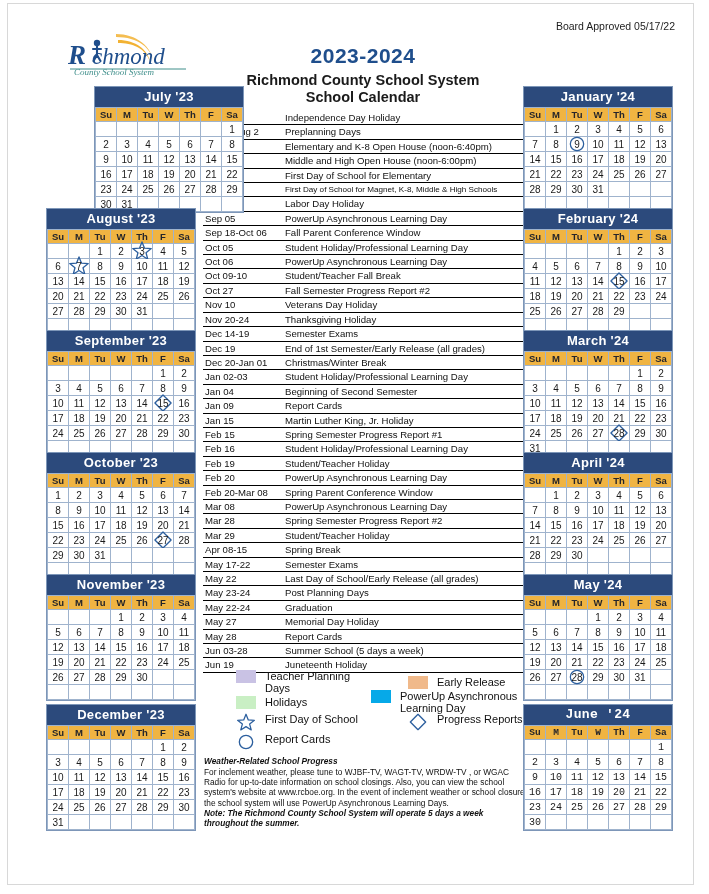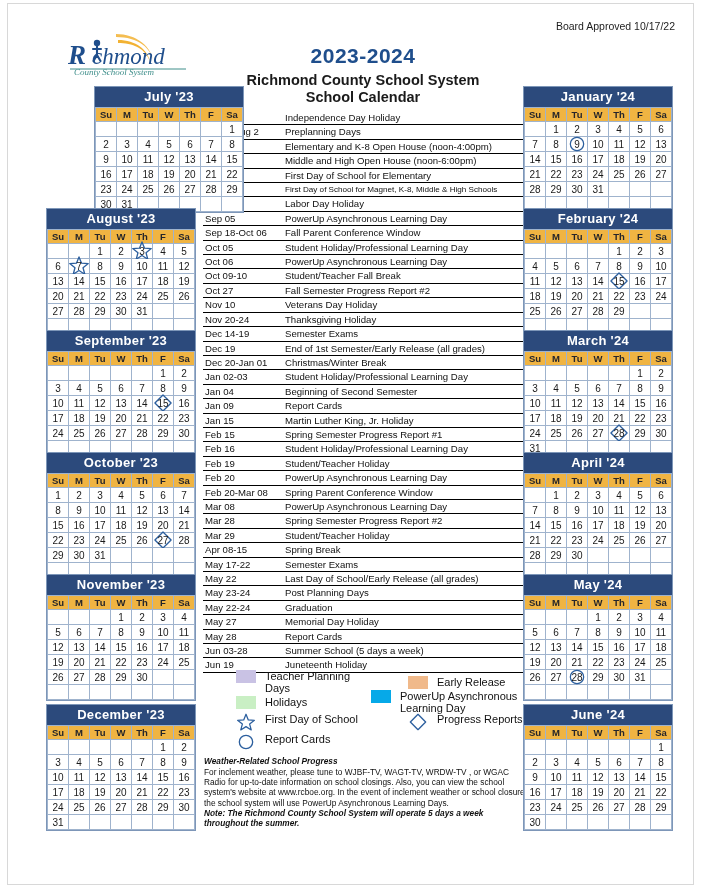--- a/index.html
+++ b/index.html
@@ -196,21 +196,21 @@
     line-height: 10.2px;
     margin-top: 0px;
   }
 </style>
 </head>
 <body>
 
 <div id="page">
   <div id="sheet">
 
-    <div class="board-approved">Board Approved 10/17/22</div>
+    <div class="board-approved">Board Approved 05/17/22</div>
 
     <div class="logo">
       <svg width="130" height="48" viewBox="0 0 130 48">
         <path d="M52 6 C70 6 82 16 84 28 C80 14 66 9 52 9 Z" fill="#f2b233"></path>
         <path d="M50 3 C72 3 86 14 88 30 C86 12 70 0 50 0 Z" fill="#f2b233" opacity=".85"></path>
         <text x="2" y="30" font-family="'Liberation Serif',serif" font-size="27" font-weight="bold" font-style="italic" fill="#1f4e8c">R</text>
         <text x="26" y="30" font-family="'Liberation Serif',serif" font-size="23" font-style="italic" fill="#1f4e8c">chmond</text>
         <circle cx="31" cy="9" r="3.2" fill="#1f4e8c"></circle>
         <path d="M31 12 L31 21 M27 15 L35 15 M31 21 L27.5 27 M31 21 L34.5 27" stroke="#1f4e8c" stroke-width="2.1" fill="none" stroke-linecap="round"></path>
         <text x="8" y="41" font-family="'Liberation Serif',serif" font-size="9" font-style="italic" fill="#3e8e8a">County School System</text>
@@ -233,21 +233,21 @@
             <tr>
               <td class="dt">Jul 04</td>
               <td>Independence Day Holiday</td>
             </tr>
             <tr>
               <td class="dt">Jul 27-Aug 2</td>
               <td>Preplanning Days</td>
             </tr>
             <tr>
               <td class="dt">Aug 01</td>
-              <td>Elementary and K-8 Open House (noon-4:00pm)</td>
+              <td>Elementary and K-8 Open House (noon-6:40pm)</td>
             </tr>
             <tr>
               <td class="dt">Aug 02</td>
               <td>Middle and High Open House (noon-6:00pm)</td>
             </tr>
             <tr>
               <td class="dt">Aug 03</td>
               <td>First Day of School for Elementary</td>
             </tr>
             <tr class="small">
@@ -1264,21 +1264,21 @@
               <td class="empty">&nbsp;</td>
               <td class="empty">&nbsp;</td>
               <td class="empty">&nbsp;</td>
               <td class="empty">&nbsp;</td>
               <td class="empty">&nbsp;</td>
               <td class="empty">&nbsp;</td>
             </tr>
           </tbody>
         </table>
       </div>
-      <div class="month" style="top: 700px; left: 515px;">
+      <div class="month" style="top: 700px; left: 515px; font-family: Liberation Mono, monospace;">
         <div class="month-head">June '24</div>
         <table class="cal">
           <thead>
             <tr>
               <th>Su</th>
               <th>M</th>
               <th>Tu</th>
               <th>W</th>
               <th>Th</th>
               <th>F</th>

